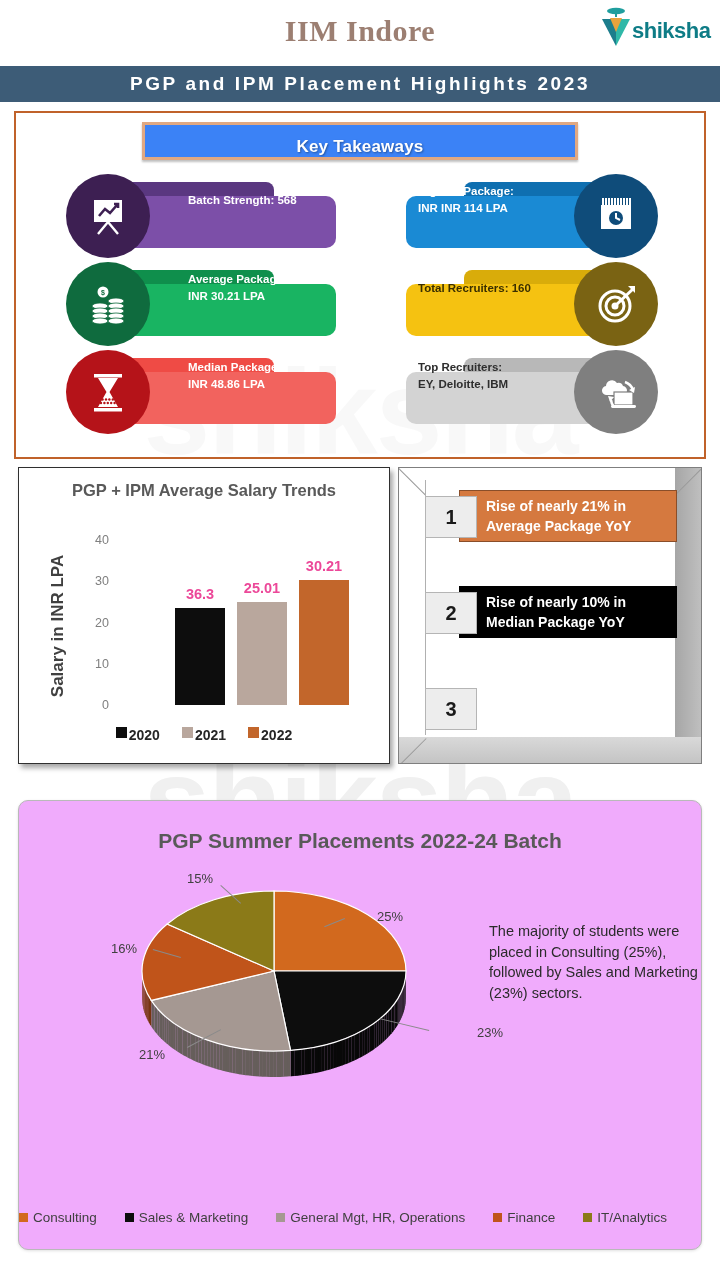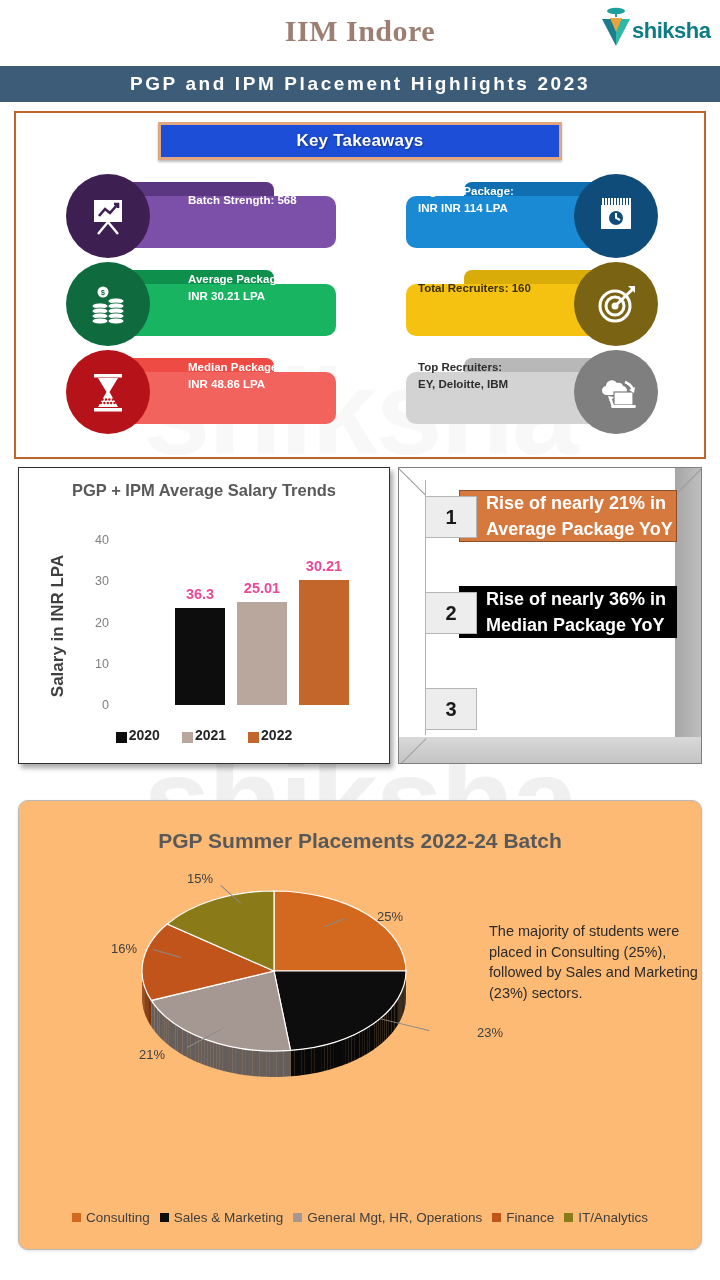--- a/index.html
+++ b/index.html
@@ -46,24 +46,24 @@
   }
 
   
   .kt-box {
     position: relative; z-index: 3;
     margin: 9px 14px 0 14px; height: 348px;
     border: 2px solid #c0622a; background: rgba(255,255,255,.55);
   }
   .kt-title-wrap { display: flex; justify-content: center; margin-top: 9px; }
   .kt-title {
-    width: 404px; height: 38px; background: #1d4ed8;
+    width: 436px; height: 38px; background: #3b82f6;
     border: 3px solid #e0a882;
     box-shadow: 0 2px 2px rgba(0,0,0,.25);
-    display: flex; align-items: center; justify-content: center;
+    display: flex; align-items: flex-end; justify-content: center;
   }
   .kt-title span { color:#fff; font-size:17px; font-weight:700; letter-spacing:.2px;
     text-shadow: 1px 1px 2px rgba(0,0,0,.35); }
 
   .kt-grid { position: relative; margin-top: 14px; }
   .kt-row { position: relative; height: 88px; }
 
   .card { position: absolute; width: 300px; height: 84px; }
   .card.left  { left: 50px; }
   .card.right { left: 360px; }
@@ -118,21 +118,21 @@
   .bars { position:absolute; left:104px; top:72px; width:250px; height:165px; }
   .bar { position:absolute; bottom:0; width:50px; }
   .bar-val {
     position:absolute; width:80px; text-align:center;
     font-size:14.5px; font-weight:700; color:#ec4899;
   }
   .legend-bar {
     position:absolute; left:0; right:0; bottom:20px;
     display:flex; justify-content:center; gap:22px; align-items:center;
   }
-  .legend-bar .li { display:flex; align-items:flex-end; gap:2px;
+  .legend-bar .li { display:flex; align-items:flex-start; gap:2px;
     font-size:14px; font-weight:700; color:#262626; }
   .swatch { width:11px; height:11px; display:inline-block; }
 
   
   .num-card {
     position: absolute; left: 398px; top: 0; width: 304px; height: 297px;
     background: #ffffff; border: 1px solid #7f7f7f; overflow: hidden;
   }
   .frame-right {
     position:absolute; right:0; top:0; width:26px; height:100%;
@@ -146,45 +146,45 @@
   .num-row { position:absolute; left:26px; width:252px; height:52px; }
   .num-chip {
     position:absolute; left:0; top:6px; width:52px; height:42px;
     background:#ededed; border:1px solid #b5b5b5; z-index:3;
     display:flex; align-items:center; justify-content:center;
     font-size:20px; font-weight:700; color:#1a1a1a;
   }
   .num-bar {
     position:absolute; left:34px; top:0; width:218px; height:52px;
     display:flex; align-items:center; padding-left:26px;
-    font-size:18px; font-weight:700; color:#fff; line-height:1.45;
+    font-size:14px; font-weight:700; color:#fff; line-height:1.45;
     border:1px solid rgba(0,0,0,.35);
   }
   .vline { position:absolute; left:26px; top:12px; width:1px; height:255px; background:#b0b0b0; }
 
   
   .pie-card {
     position: absolute; left: 18px; top: 800px; width: 684px; height: 450px;
-    background:#fdba74; border:1px solid #b9b9b9; border-radius:10px; z-index:3;
+    background:#f0abfc; border:1px solid #b9b9b9; border-radius:10px; z-index:3;
     box-shadow: 0 1px 3px rgba(0,0,0,.12);
   }
   .pie-title {
     margin-top: 28px; text-align:center;
     font-size: 21px; font-weight: 700; color:#595959;
   }
   .pie-wrap { position:absolute; left:110px; top:78px; width:290px; height:200px; }
   .pie-note {
     position:absolute; left:470px; top:120px; width:212px;
     font-size:14.5px; color:#2b2b2b; line-height:1.42;
   }
   .pct { position:absolute; font-size:13px; color:#404040; }
   .leader { position:absolute; background:#8a8a8a; height:1px; transform-origin:0 0; }
   .legend-pie {
     position:absolute; left:0; right:0; bottom:24px;
-    display:flex; justify-content:center; align-items:center; gap:10px;
+    display:flex; align-items:center; gap:28px;
     font-size:13.5px; color:#3f3f3f;
   }
   .legend-pie .li { display:flex; align-items:center; gap:5px; white-space:nowrap; }
   .legend-pie .swatch { width:9px; height:9px; }
 </style>
 </head>
 <body>
 
 <div id="page">
 
@@ -406,21 +406,21 @@
               <div>
                 <div>Rise of nearly 21% in</div>
                 <div>Average Package YoY</div>
               </div>
             </div>
             <div class="num-chip">1</div>
           </div>
           <div class="num-row" style="top: 118px;">
             <div class="num-bar" style="background:#000000">
               <div>
-                <div>Rise of nearly 36% in</div>
+                <div>Rise of nearly 10% in</div>
                 <div>Median Package YoY</div>
               </div>
             </div>
             <div class="num-chip">2</div>
           </div>
           <div class="num-row" style="top: 214px;">
             <div class="num-chip">3</div>
           </div>
         </div>
     </div>

